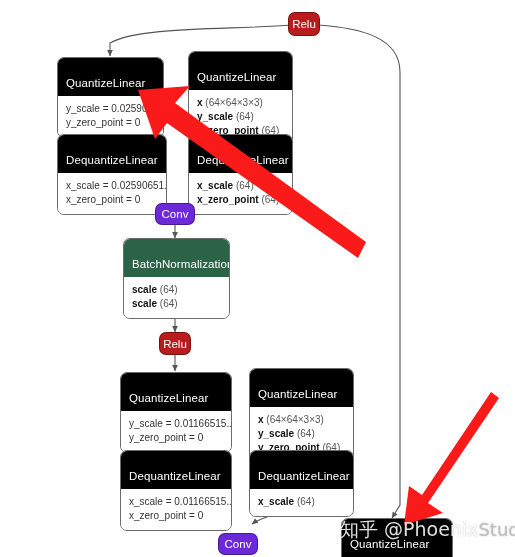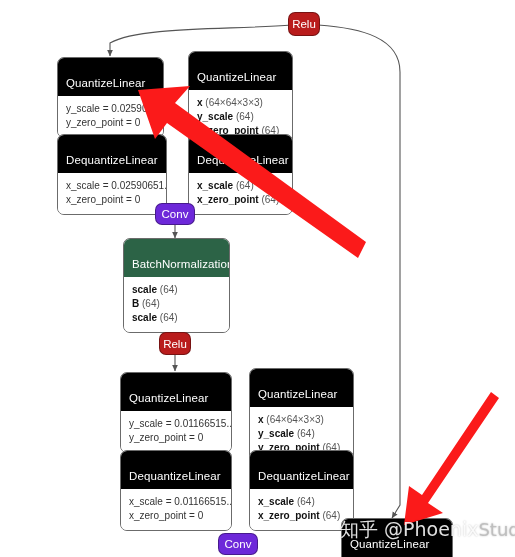--- a/index.html
+++ b/index.html
@@ -207,24 +207,20 @@
   </div>
 
   <div class="node bn" style="left:123px; top:238px; width:107px;">
     <div class="node-header">BatchNormalization</div>
     <div class="node-body">
       <div class="attr">
         <span class="k">scale</span>
         <span class="v">(64)</span>
       </div>
       <div class="attr">
-        <span class="k">B</span>
-        <span class="v">(64)</span>
-      </div>
-      <div class="attr">
         <span class="k">scale</span>
         <span class="v">(64)</span>
       </div>
     </div>
   </div>
 
   <div class="pill relu" style="left:159px; top:332px; width:32px; height:23px;">
     <span>Relu</span>
   </div>
 
@@ -260,24 +256,20 @@
       <div class="attr plain">x_scale = 0.01166515...</div>
       <div class="attr plain">x_zero_point = 0</div>
     </div>
   </div>
 
   <div class="node" style="left:249px; top:450px; width:105px;">
     <div class="node-header">DequantizeLinear</div>
     <div class="node-body">
       <div class="attr">
         <span class="k">x_scale</span>
-        <span class="v">(64)</span>
-      </div>
-      <div class="attr">
-        <span class="k">x_zero_point</span>
         <span class="v">(64)</span>
       </div>
     </div>
   </div>
 
   <div class="pill conv" style="left:218px; top:533px; width:40px; height:22px;">
     <span>Conv</span>
   </div>
 
   <div class="node" style="left:341px; top:518px; width:112px;">

